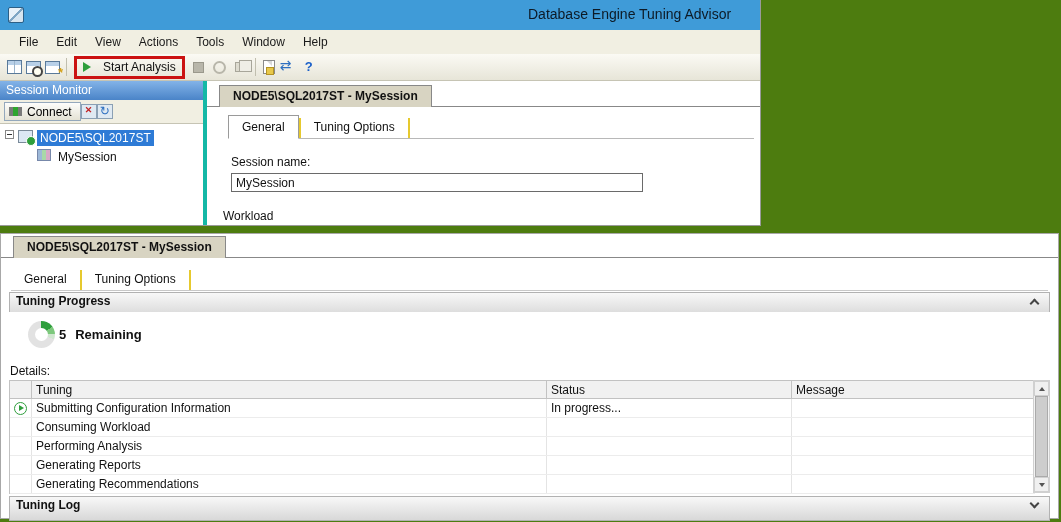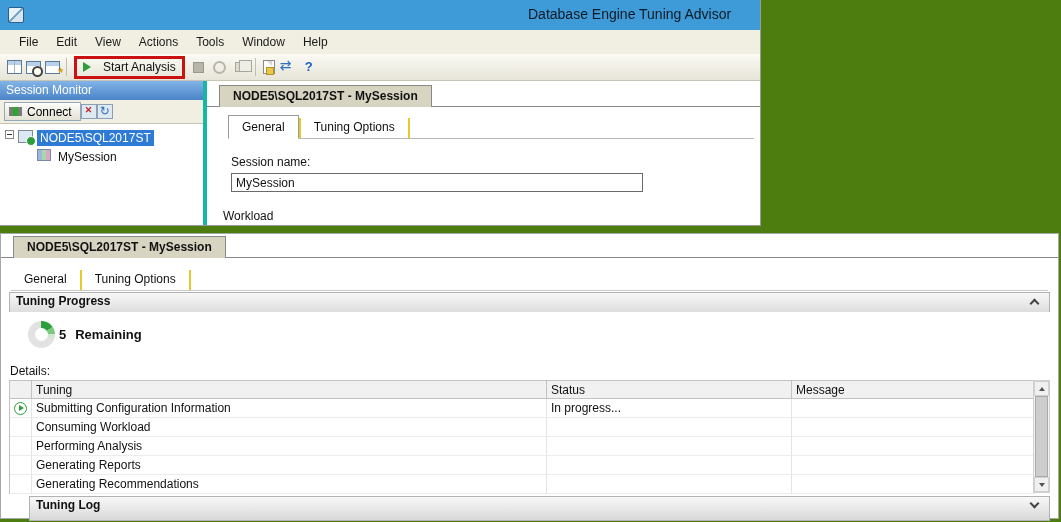--- a/index.html
+++ b/index.html
@@ -106,21 +106,21 @@
   .bp-innertabs { position:absolute; left:10px; top:27px; right:10px; height:30px;
     display:flex; align-items:flex-end; border-bottom:1px solid #c8c8c8; }
   .red-box2 { display:inline-flex; border:3px solid var(--highlight-red,#cb1212); padding:2px 3px;
     position:relative; top:4px; background:#fff; }
   .itab.active2 { background:#fff; border:1px solid #9a9a9a; padding:3px 16px; }
 
   .section-header { position:absolute; left:8px; right:8px; height:25px;
     background:linear-gradient(#f8f8f8,#d8d8d8); border:1px solid #b2b2b2;
     font-size:12px; font-weight:bold; line-height:17px; padding-left:6px; color:#111; }
   .sh-progress { top:58px; }
-  .sh-log { top:262px;margin-left:20px; }
+  .sh-log { top:262px; }
   .chev { position:absolute; right:11px; width:7px; height:7px;
     border-left:2px solid #444; border-top:2px solid #444; }
   .chev.up { top:7px; transform:rotate(45deg); }
   .chev.down { top:3px; transform:rotate(225deg); }
 
   .stats-row { position:absolute; left:1px; right:1px; top:78px; height:48px; background:#fff; }
   .donut { position:absolute; left:26px; top:9px; width:27px; height:27px; border-radius:50%;
     background:conic-gradient(var(--progress-green,#2e9e3c) 0 15%, #7cc87c 15% 24%, #cfe6cf 24% 31%, #e2e2e2 31% 100%); }
   .donut::after { content:""; position:absolute; inset:7px; background:#fff; border-radius:50%; }
   .remaining { position:absolute; left:57px; top:15px; font-size:13px; font-weight:bold; }

